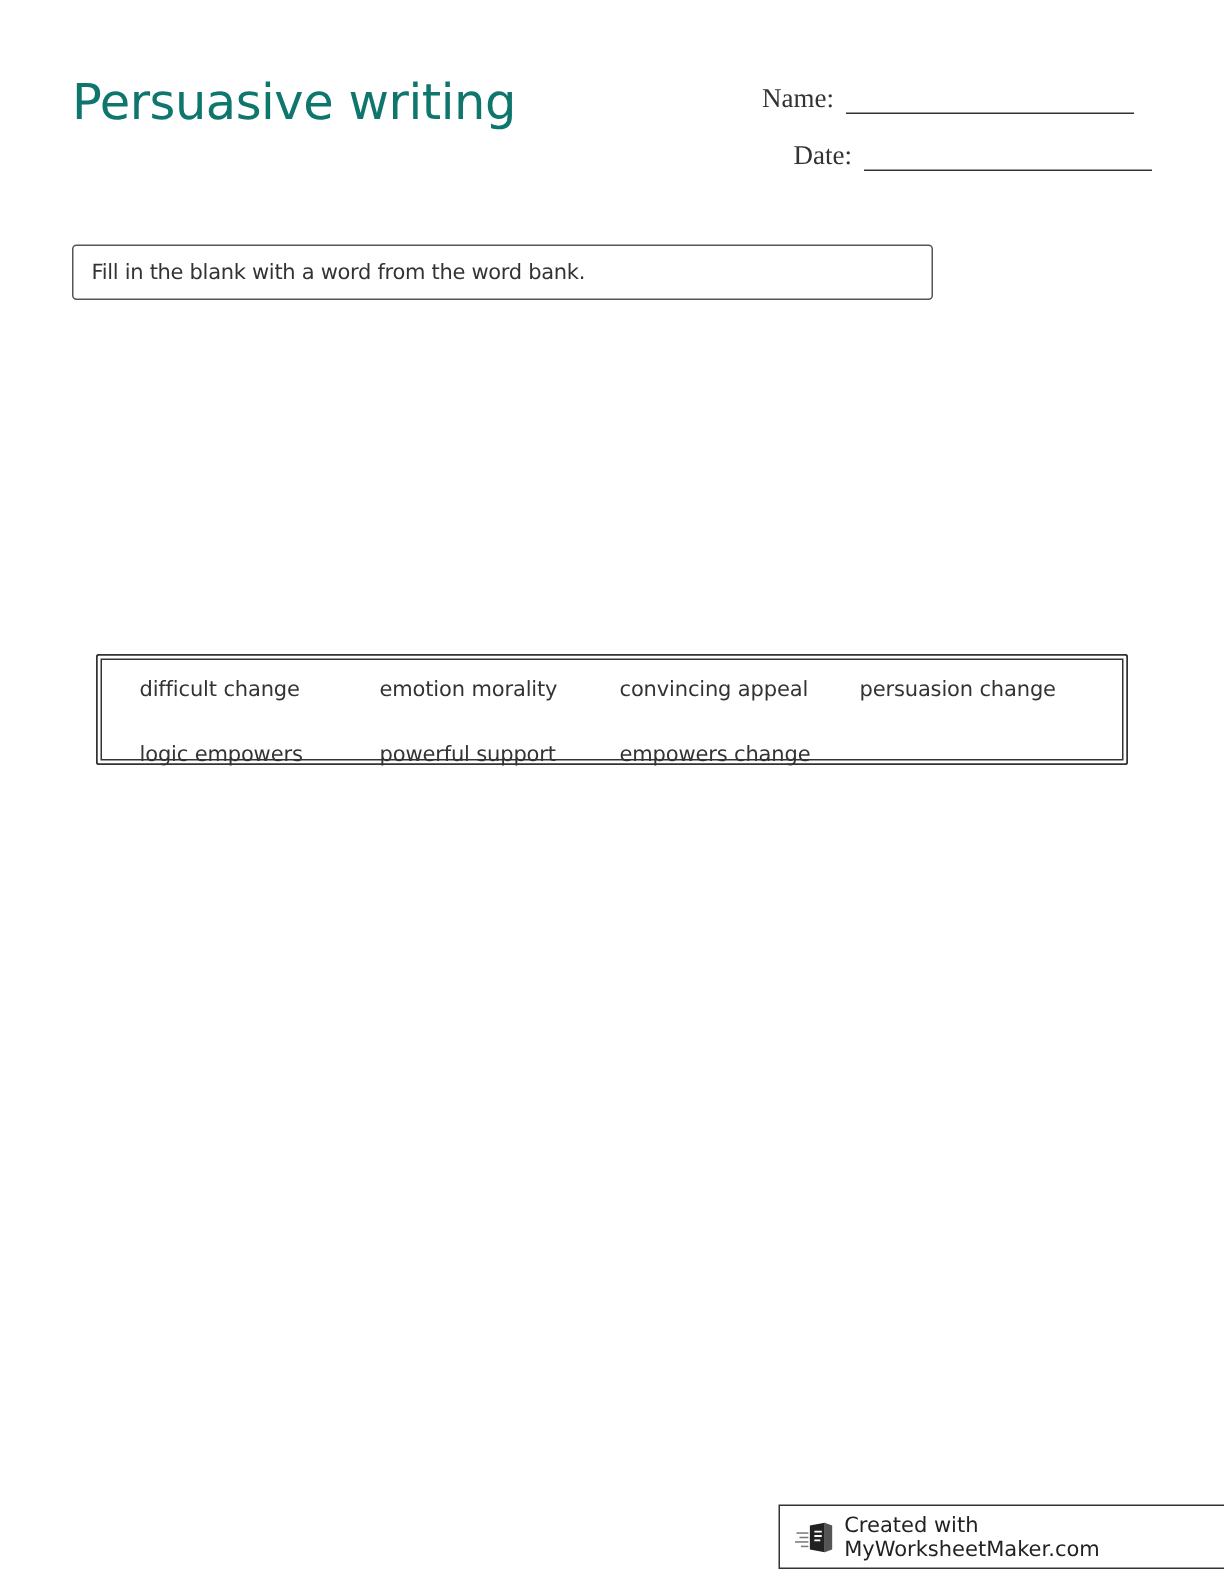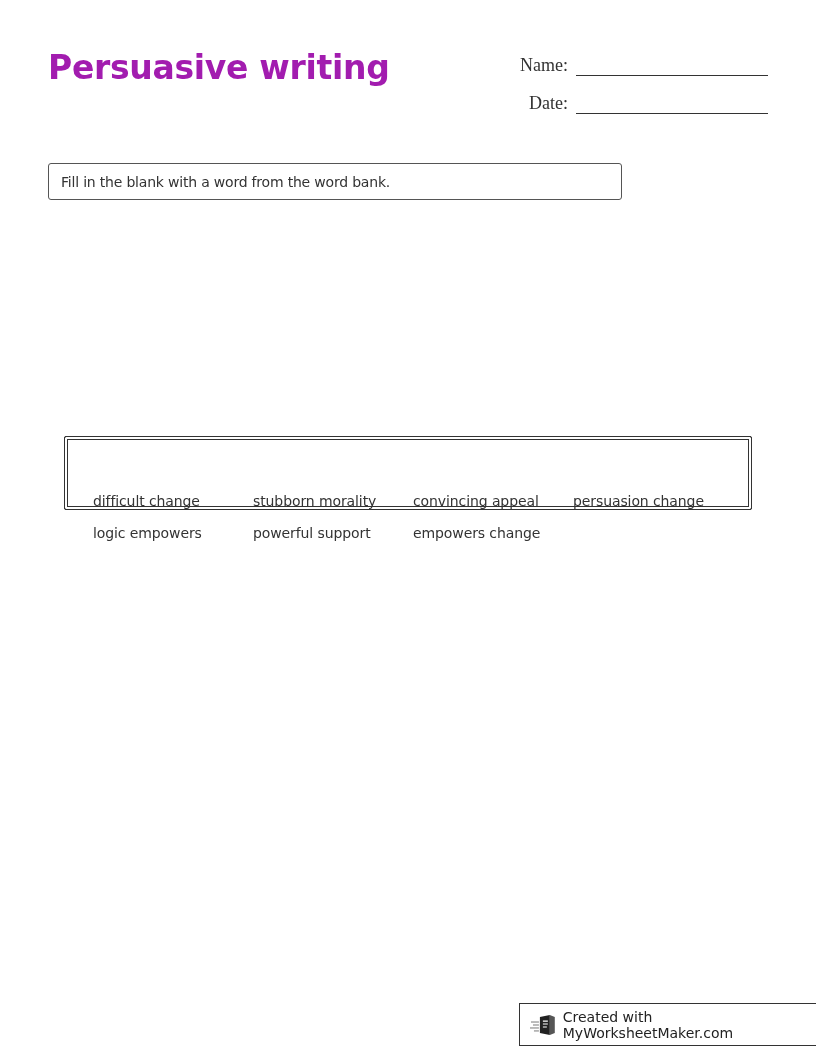--- a/index.html
+++ b/index.html
@@ -1,45 +1,45 @@
 <!DOCTYPE html>
 <html><head>
   <meta charset="utf-8">
   <style>
     html, body { margin: 0; padding: 0; }
     body {
       width: 816px; height: 1056px; background: #ffffff; position: relative; overflow: hidden;
       font-family: "DejaVu Sans", sans-serif; color: #222;
     }
     .title {
-      position: absolute; left: 48px; top: 48px; font-size: 33px; font-weight: bold;
-      color: #a21caf; letter-spacing: -0.3px; margin: 0; line-height: 40px;
+      position: absolute; left: 48px; top: 48px; font-size: 33px; font-weight: normal;
+      color: #0f766e; letter-spacing: -0.3px; margin: 0; line-height: 40px;
     }
     .field-row { position: absolute; display: flex; align-items: flex-end; }
     .field-label {
       font-family: "Liberation Serif", serif; font-size: 18px; color: #333;
       text-align: right; width: 80px; margin-right: 8px; line-height: 22px;
     }
     .field-line { width: 192px; border-bottom: 1.5px solid #333; height: 20px; }
-    .row-name { left: 488px; top: 54px; }
+    .row-name { left: 476px; top: 54px; }
     .row-date { left: 488px; top: 92px; }
     .instructions {
       position: absolute; left: 48px; top: 163px; width: 574px; height: 37px;
       border: 1.5px solid #555; border-radius: 3px; box-sizing: border-box;
       display: flex; align-items: center; padding-left: 12px;
       font-size: 14px; color: #333; letter-spacing: -0.2px;
     }
     .wordbank {
       position: absolute; left: 64px; top: 436px; width: 688px; height: 74px;
       border: 3px double #333; outline: 1px solid #333; outline-offset: -1px;
       box-sizing: border-box; border-width: 4px; border-radius: 2px;
     }
     .wordbank-grid {
       position: absolute; left: 25px; top: 10px;
-      display: grid; grid-template-columns: 160px 160px 160px 160px; row-gap: 12px; margin-top: 41px;
+      display: grid; grid-template-columns: 160px 160px 160px 160px; row-gap: 23px;
     }
     .word { font-size: 14px; color: #333; line-height: 20px; white-space: nowrap; letter-spacing: -0.1px; }
     .footer {
       position: absolute; left: 499px; top: 1003px; width: 307px; height: 43px;
       border: 1px solid #333; box-sizing: border-box;
       display: flex; align-items: center; padding-left: 10px;
       font-size: 14px; color: #222; margin-left: 20px;
     }
     .logo { width: 28px; height: 22px; margin-right: 5px; }
   </style>
@@ -58,21 +58,21 @@
   <div class="field-line"></div>
 </div>
 
 <div class="instructions">
   <span>Fill in the blank with a word from the word bank.</span>
 </div>
 
 <div class="wordbank">
   <div class="wordbank-grid">
     <span class="word">difficult change</span>
-    <span class="word">stubborn morality</span>
+    <span class="word">emotion morality</span>
     <span class="word">convincing appeal</span>
     <span class="word">persuasion change</span>
     <span class="word">logic empowers</span>
     <span class="word">powerful support</span>
     <span class="word">empowers change</span>
   </div>
 </div>
 
 <div class="footer">
   <svg class="logo" viewBox="0 0 28 22">

